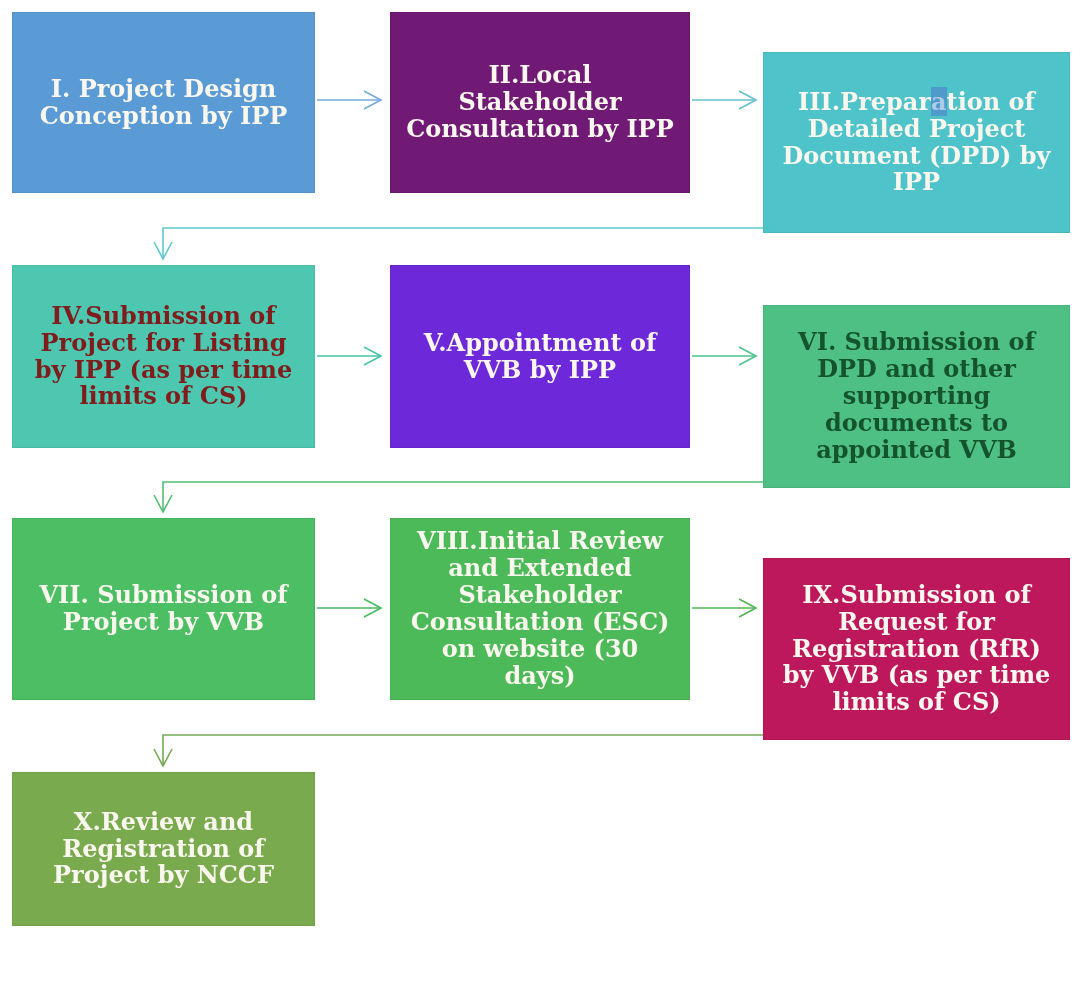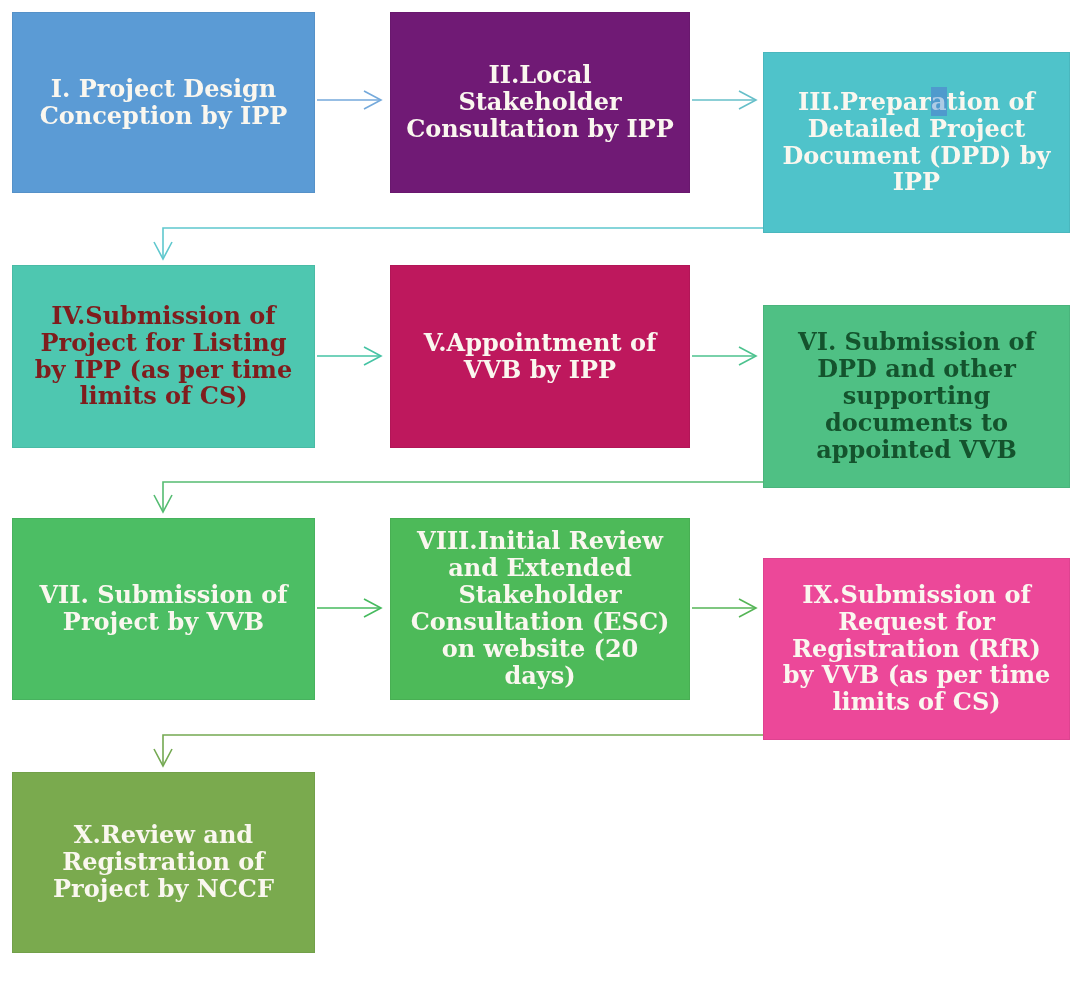--- a/index.html
+++ b/index.html
@@ -30,21 +30,21 @@
     display:block;width:100%;
     white-space:pre-line;
     padding:0 8px;
   }
   .c1{left:12px;width:303px;}
   .c2{left:390px;width:300px;}
   .c3{left:763px;width:307px;margin-top:40px;}
   .r1{top:12px;height:181px;}
   .r2{top:265px;height:183px;}
   .r3{top:518px;height:182px;}
-  .r4{top:772px;height:181px;}
+  .r4{top:772px;height:154px;}
   .hl{display:inline;}
 </style>
 </head>
 <body>
 
 <div id="canvas">
 
   <svg id="connectors" viewBox="0 0 1082 982" xmlns="http://www.w3.org/2000/svg">
       <g>
         <polyline points="317,100 381,100" fill="none" stroke="#74A9DB" stroke-width="1.6"></polyline>
@@ -102,21 +102,21 @@
 IPP</span></span>
   </div>
 
   <div class="box c1 r2" style="background: rgb(78, 199, 176); color: #7f1d1d;">
     <span class="lbl">IV.Submission of
 Project for Listing
 by IPP (as per time
 limits of CS)</span>
   </div>
 
-  <div class="box c2 r2" style="background: #be185d; color: rgb(250, 247, 239);">
+  <div class="box c2 r2" style="background: #6d28d9; color: rgb(250, 247, 239);">
     <span class="lbl">V.Appointment of
 VVB by IPP</span>
   </div>
 
   <div class="box c3 r2" style="background: rgb(79, 192, 132); color: #14532d;">
     <span class="lbl">VI. Submission of
 DPD and other
 supporting
 documents to
 appointed VVB</span>
@@ -125,25 +125,25 @@
   <div class="box c1 r3" style="background: rgb(76, 190, 100); color: rgb(250, 247, 239);">
     <span class="lbl">VII. Submission of
 Project by VVB</span>
   </div>
 
   <div class="box c2 r3" style="background: rgb(77, 186, 89); color: rgb(250, 247, 239);">
     <span class="lbl">VIII.Initial Review
 and Extended
 Stakeholder
 Consultation (ESC)
-on website (20
+on website (30
 days)</span>
   </div>
 
-  <div class="box c3 r3" style="background: #ec4899; color: rgb(250, 247, 239);">
+  <div class="box c3 r3" style="background: #be185d; color: rgb(250, 247, 239);">
     <span class="lbl">IX.Submission of
 Request for
 Registration (RfR)
 by VVB (as per time
 limits of CS)</span>
   </div>
 
   <div class="box c1 r4" style="background: rgb(122, 170, 78); color: rgb(250, 247, 239);">
     <span class="lbl">X.Review and
 Registration of

